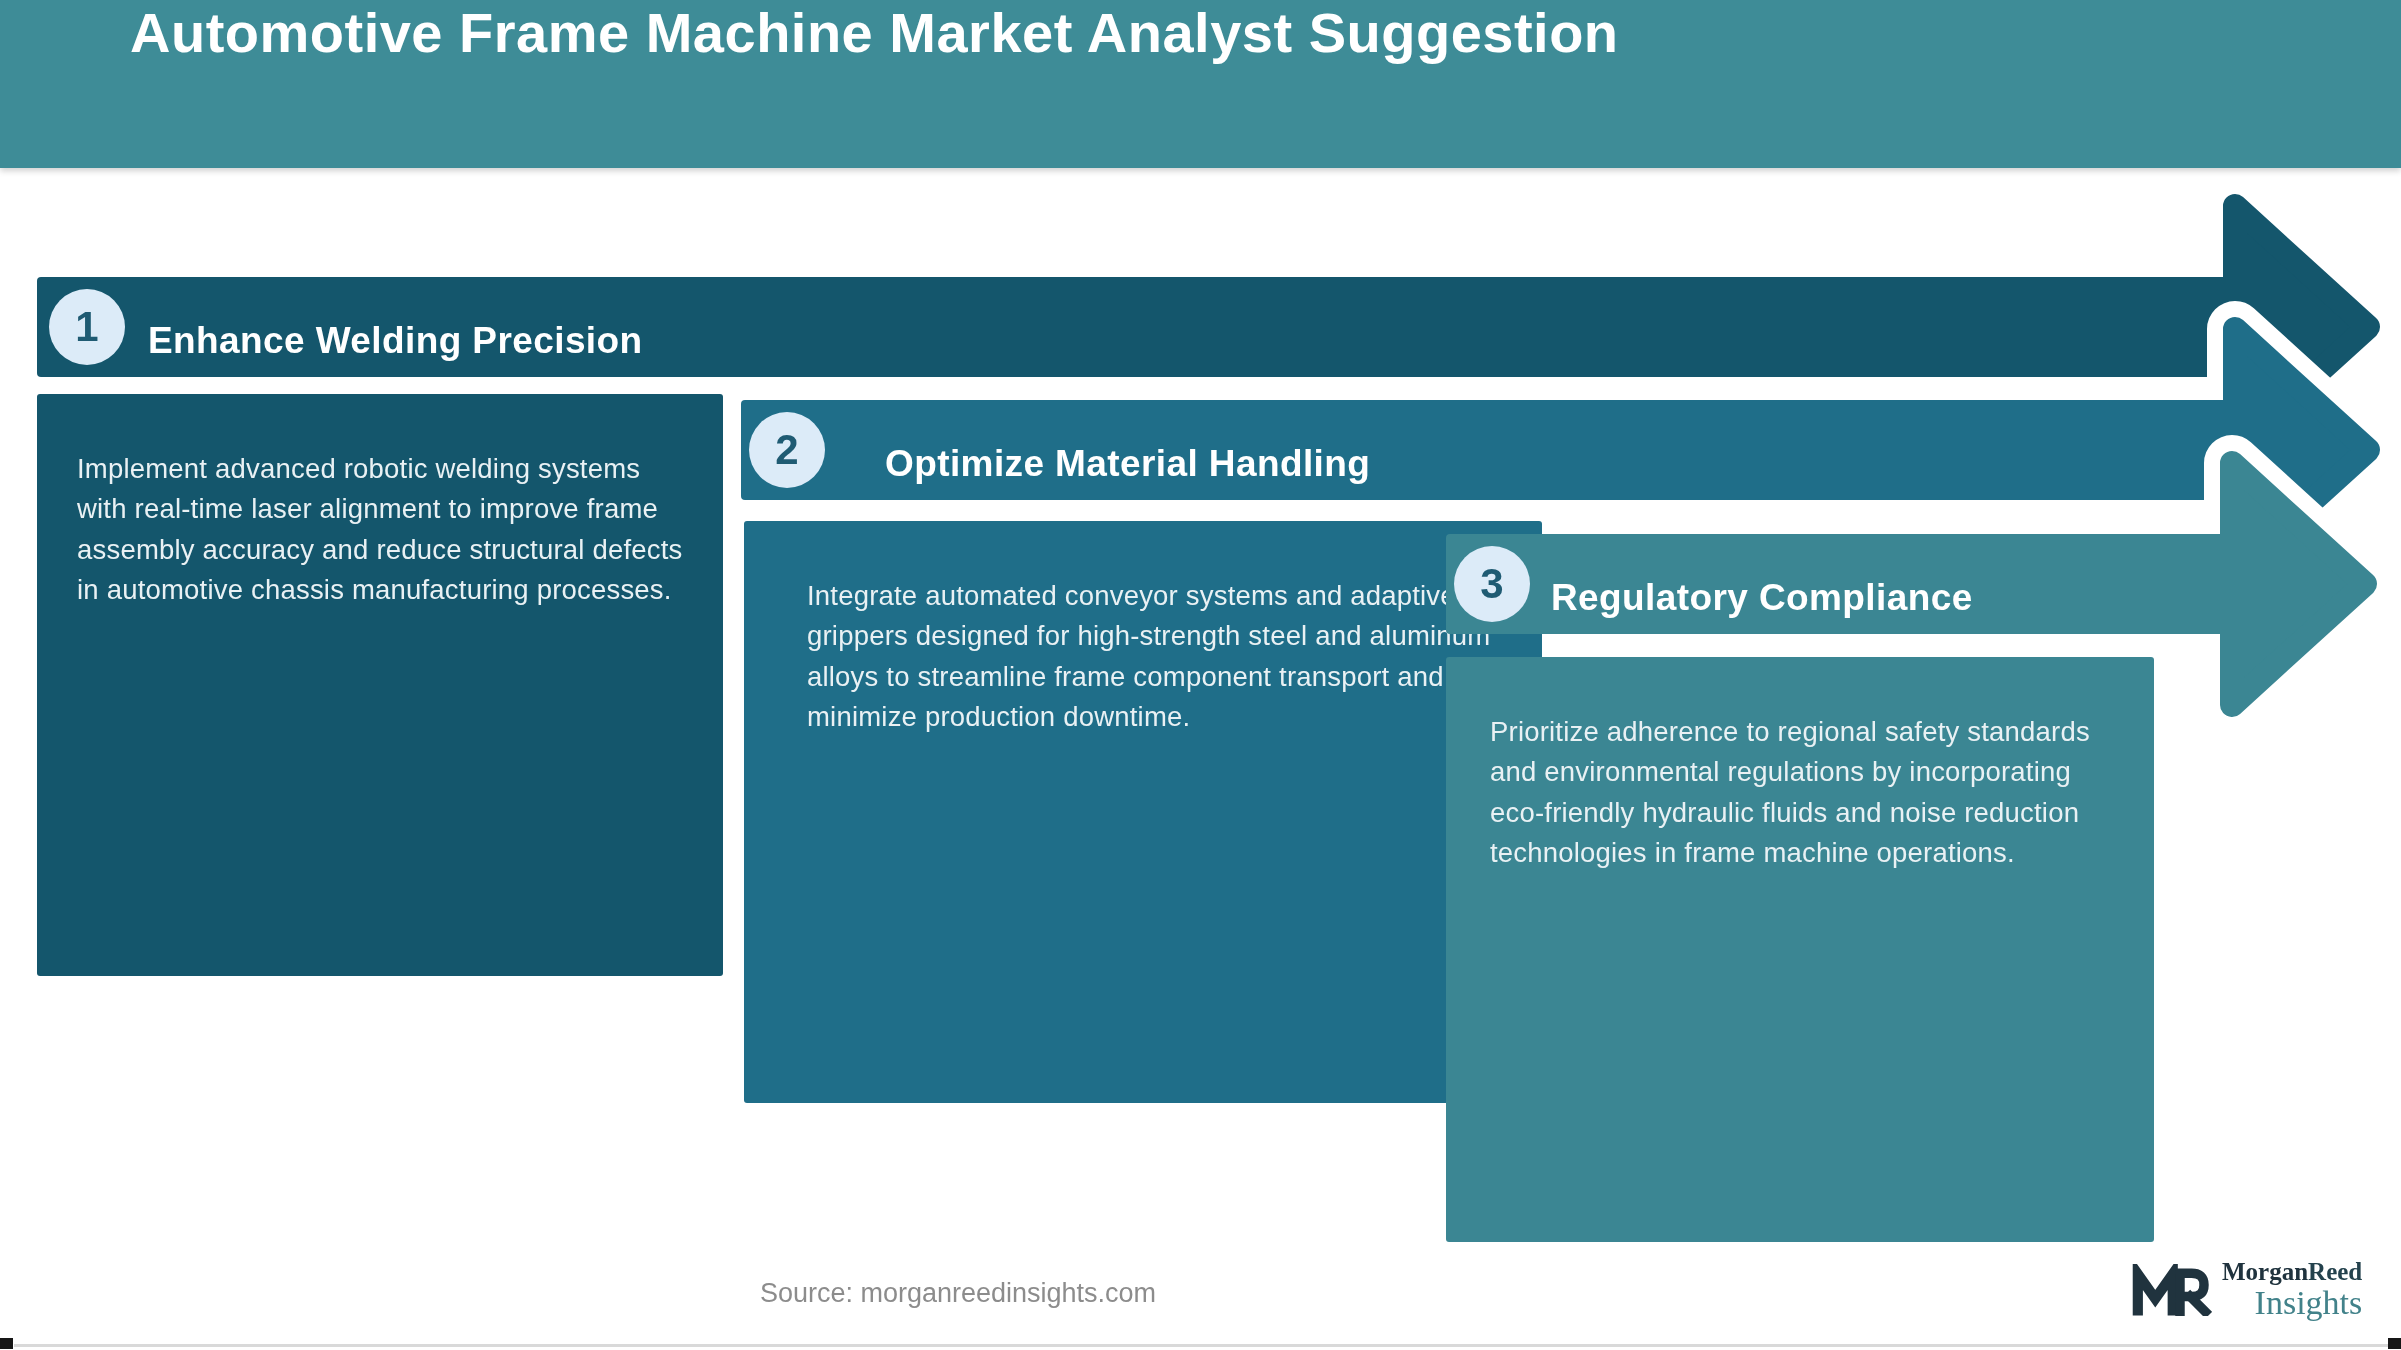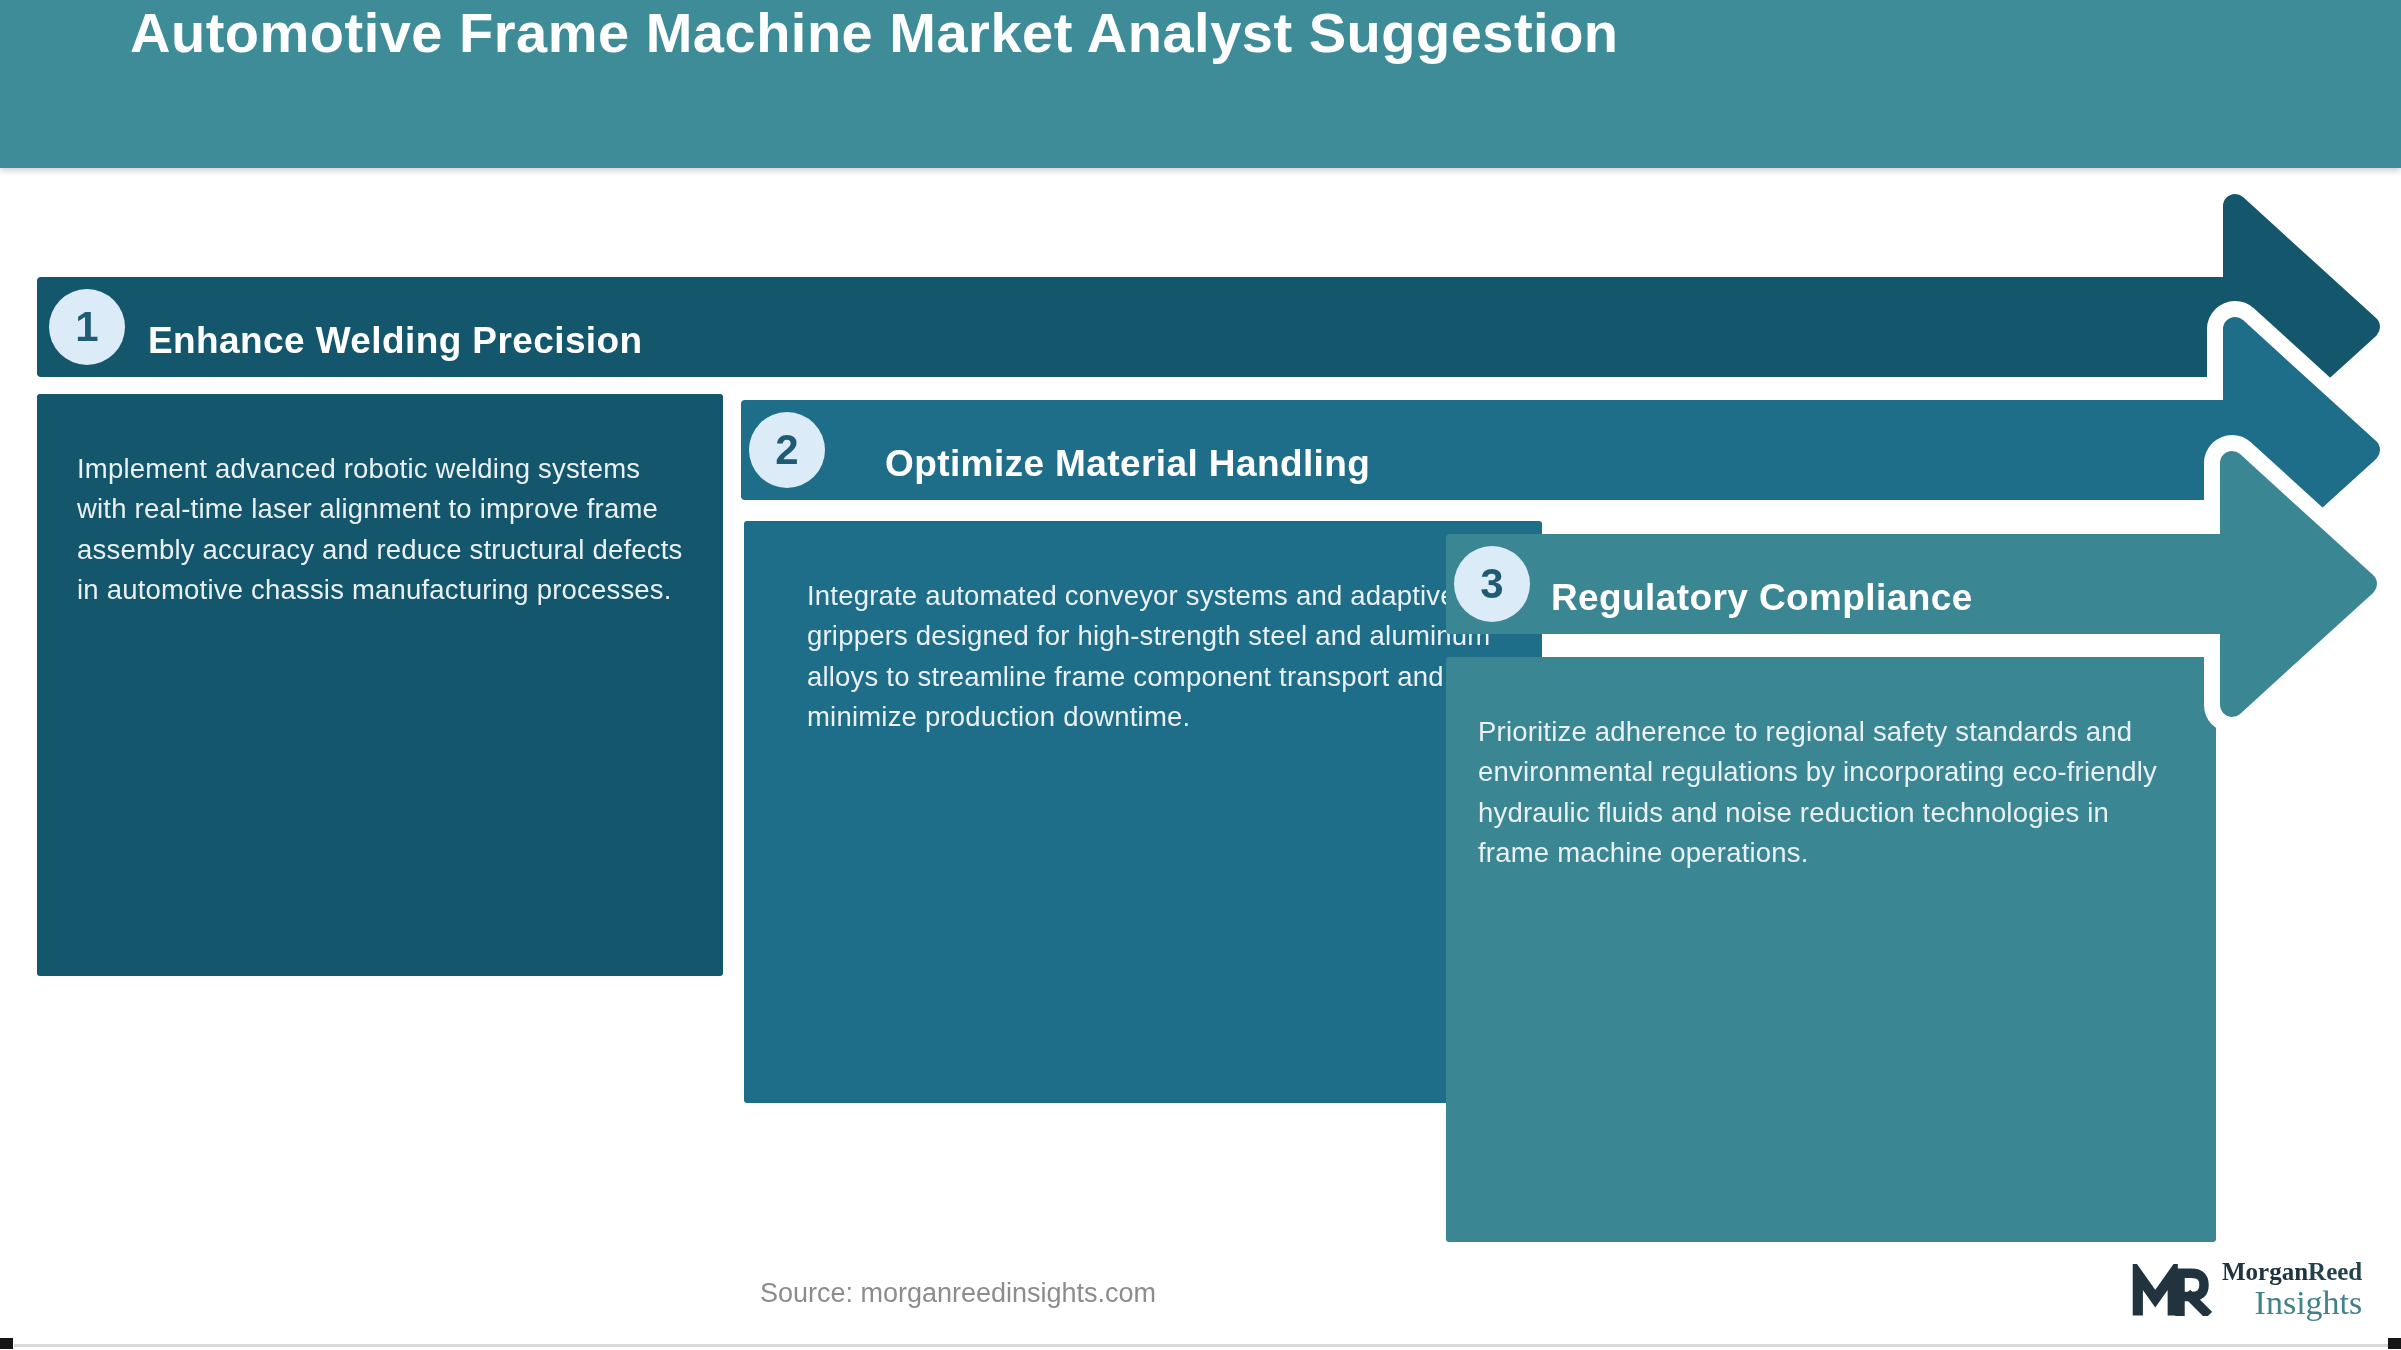--- a/index.html
+++ b/index.html
@@ -59,21 +59,21 @@
   
   .desc-box{
     position:absolute;z-index:0;
     color:var(--body-text,#E9F1F4);
     font-size:27.5px;font-weight:300;line-height:1.47;letter-spacing:.2px;
     box-sizing:border-box;border-radius:3px;
     padding:55px 30px 0 63px;
   }
   #box1{left:37px;top:394px;width:686px;height:582px;background:var(--step1,#14566C);padding-left:40px;}
   #box2{left:744px;top:521px;width:798px;height:582px;background:var(--step2,#1F6E89);}
-  #box3{left:1446px;top:657px;width:770px;height:585px;background:var(--step3,#3B8693);padding-left:32px;}
+  #box3{left:1446px;top:657px;width:708px;height:585px;background:var(--step3,#3B8693);padding-left:44px;}
 
   
   .source{
     position:absolute;left:0;top:1278px;width:1916px;
     text-align:center;color:var(--source-text,#8C8C8C);font-size:27px;z-index:4;
   }
   .logo{
     position:absolute;left:2132px;top:1258px;display:flex;align-items:center;z-index:5;
   }
   .logo .monogram{width:80px;height:52px;margin-right:10px;}

